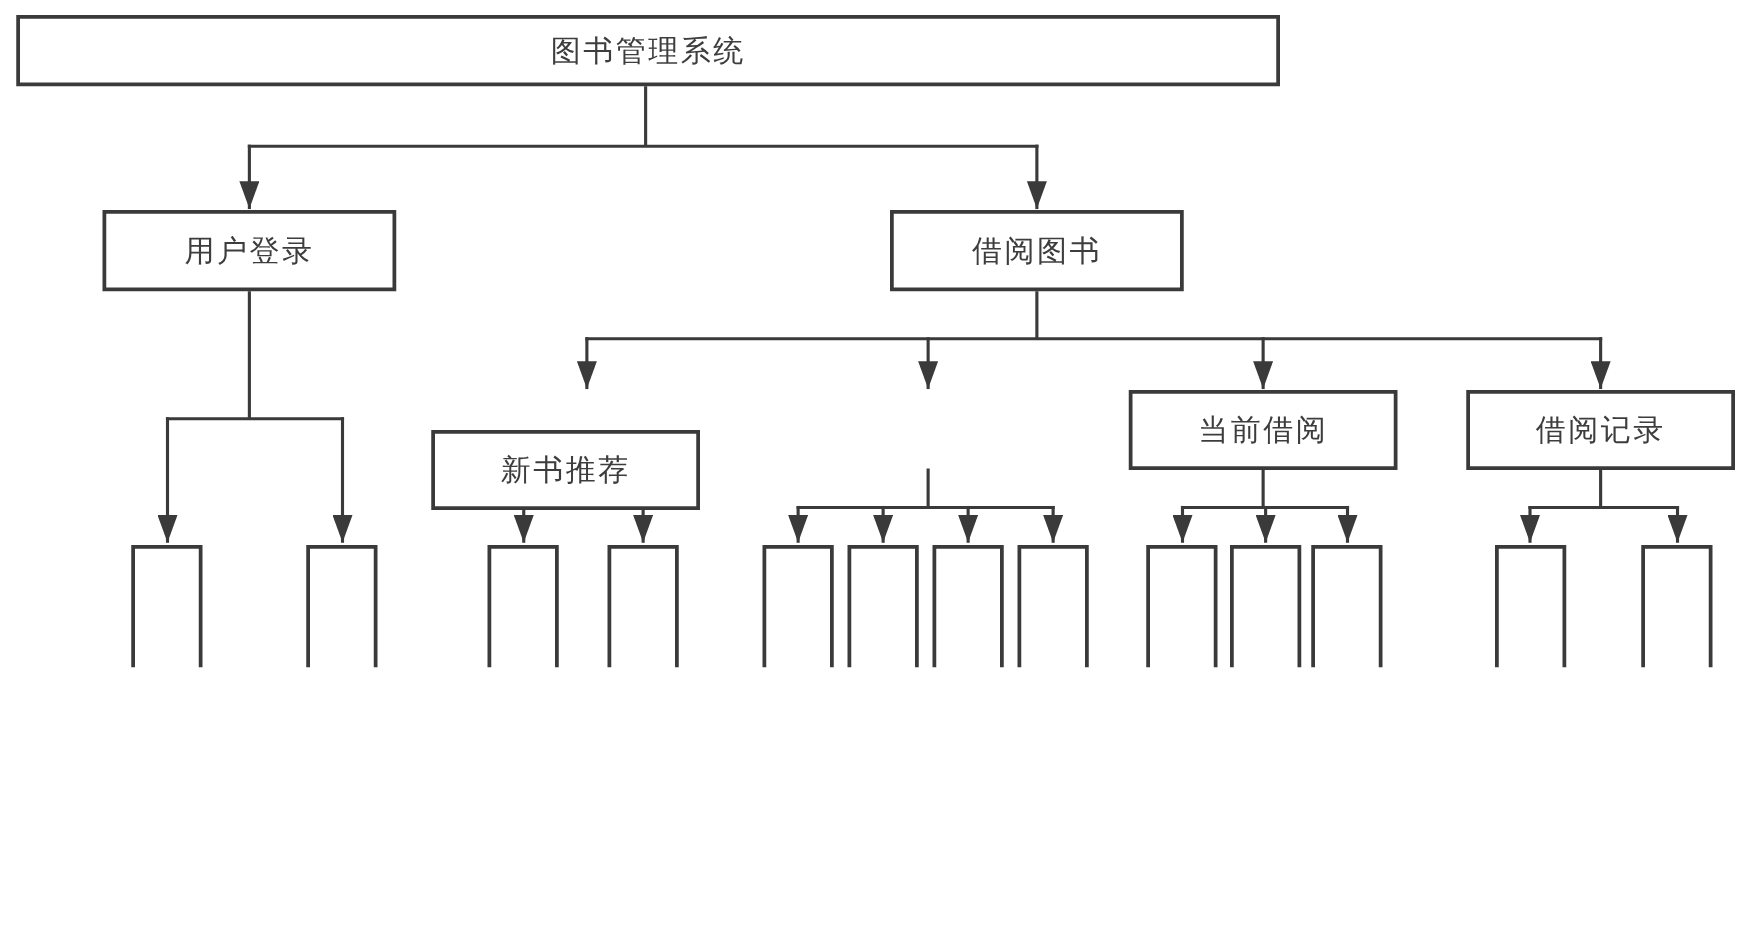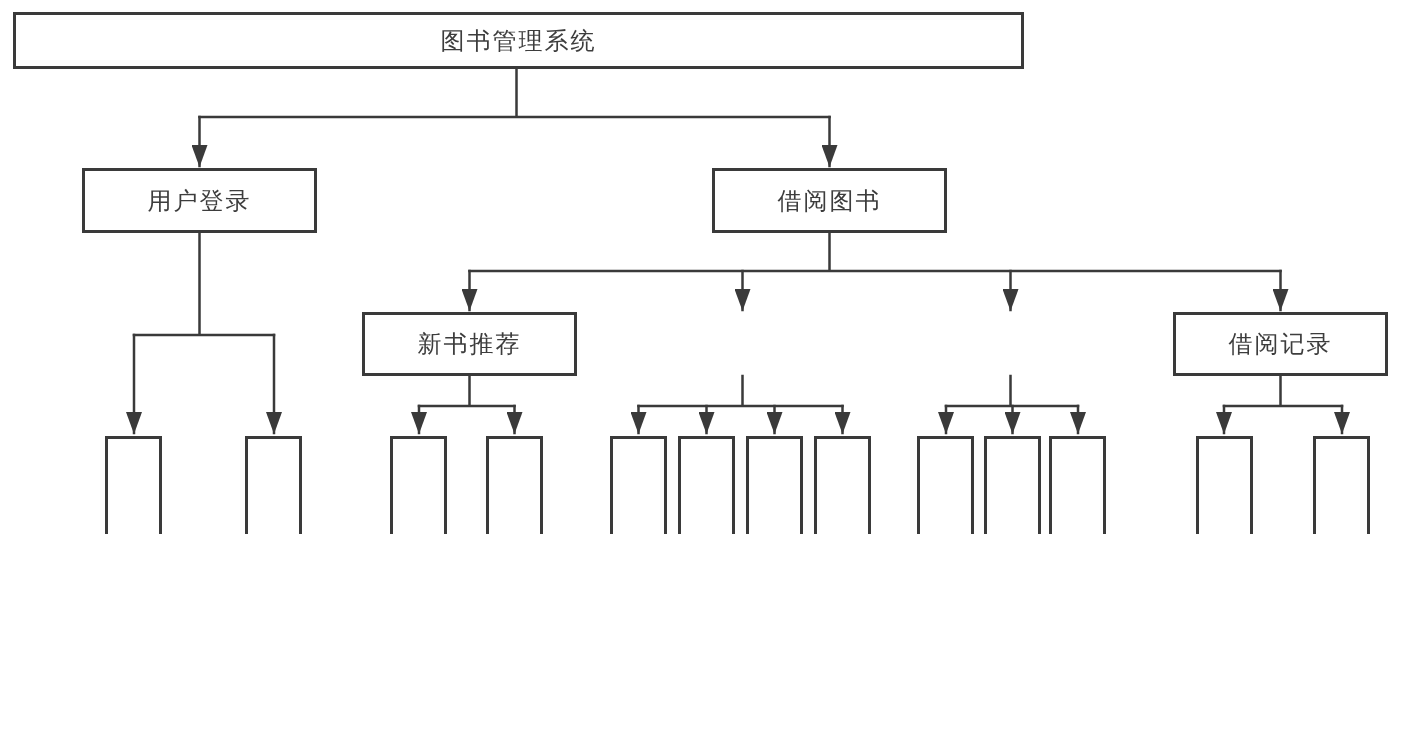--- a/index.html
+++ b/index.html
@@ -43,21 +43,21 @@
   .box.v .vtext {
     writing-mode: vertical-rl;
     text-orientation: mixed;
     letter-spacing: 5px;
     line-height: 1;
   }
   .root    { left: 13px;  top: 12px;  width: 1011px; height: 57px; }
   .lvl2a   { left: 82px;  top: 168px; width: 235px;  height: 65px; }
   .lvl2b   { left: 712px; top: 168px; width: 235px;  height: 65px; }
   .lvl3    { top: 312px;  height: 64px; width: 215px; }
-  .l3a { left: 362px; }
+  .l3a { left: 345px; margin-top: 32px; }
   .l3b { left: 635px; }
   .l3c { left: 903px; }
   .l3d { left: 1173px; }
   .leaf    { top: 436px; height: 298px; width: 57px; }
   .lf1  { left: 105px; }
   .lf2  { left: 245px; }
   .lf3  { left: 390px; }
   .lf4  { left: 486px; }
   .lf5  { left: 610px; }
   .lf6  { left: 678px; }
@@ -131,20 +131,23 @@
   <div class="box h lvl2a">
     <span>用户登录</span>
   </div>
   <div class="box h lvl2b">
     <span>借阅图书</span>
   </div>
 
   <div class="box h lvl3 l3a">
     <span>新书推荐</span>
   </div>
+  <div class="box h lvl3 l3c">
+    <span>当前借阅</span>
+  </div>
   <div class="box h lvl3 l3d">
     <span>借阅记录</span>
   </div>
 
   <div class="box v leaf lf1">
     <span class="vtext">用户登录</span>
   </div>
   <div class="box v leaf lf2">
     <span class="vtext">注销登录</span>
   </div>

